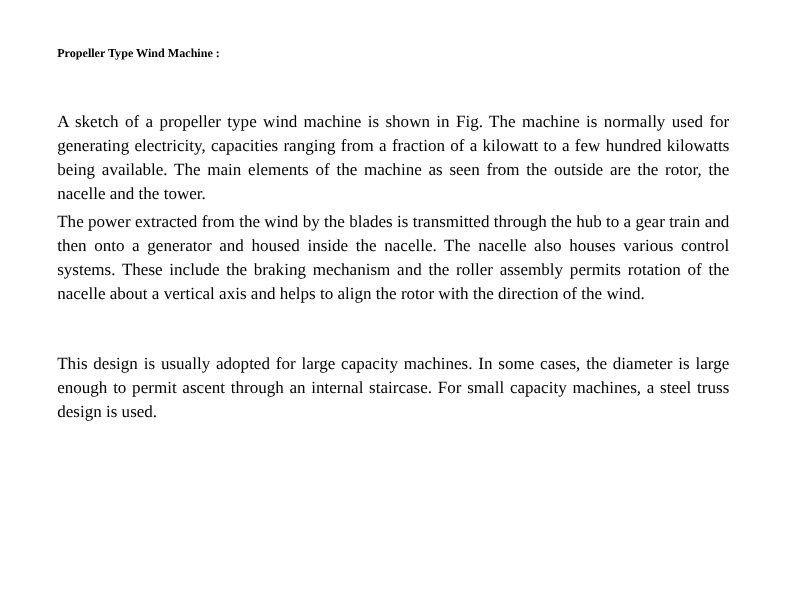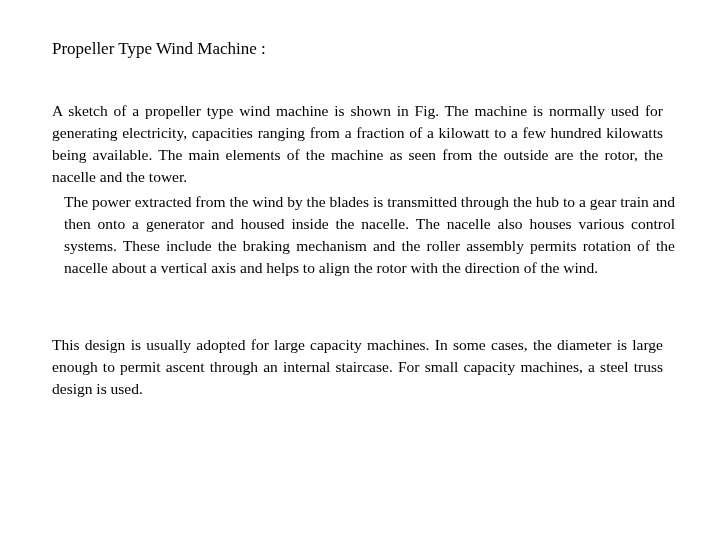--- a/index.html
+++ b/index.html
@@ -15,35 +15,35 @@
       font-family: "Liberation Serif", "DejaVu Serif", serif;
       color: #000000;
     }
     .page {
       position: absolute;
       left: 52px;
       top: 38px;
       width: 611px;
     }
     .title {
-      font-weight: normal;
-      font-size: 17px;
+      font-weight: bold;
+      font-size: 11px;
       line-height: 22px;
       margin: 0;
       height: 22px;
     }
     .para {
       font-size: 15.5px;
       line-height: 22px;
       text-align: justify;
       margin: 0;
     }
     #p1 { position: absolute; top: 46px; left: 0; width: 611px; margin-top: 16px; }
-    #p2 { position: absolute; top: 153px; left: 12px; width: 611px; }
-    #p3 { position: absolute; top: 296px; left: 0; width: 611px; }
+    #p2 { position: absolute; top: 153px; left: 0; width: 611px; }
+    #p3 { position: absolute; top: 282px; left: 0; width: 611px; }
   </style>
 </head>
 <body>
 
 <div class="page">
   <h1 class="title">Propeller Type Wind Machine :</h1>
   <p class="para" id="p1">A sketch of a propeller type wind machine is shown in Fig. The machine is normally used for generating electricity, capacities ranging from a fraction of a kilowatt to a few hundred kilowatts being available. The main elements of the machine as seen from the outside are the rotor, the nacelle and the tower.</p>
   <p class="para" id="p2">The power extracted from the wind by the blades is transmitted through the hub to a gear train and then onto a generator and housed inside the nacelle. The nacelle also houses various control systems. These include the braking mechanism and the roller assembly permits rotation of the nacelle about a vertical axis and helps to align the rotor with the direction of the wind.</p>
   <p class="para" id="p3">This design is usually adopted for large capacity machines. In some cases, the diameter is large enough to permit ascent through an internal staircase. For small capacity machines, a steel truss design is used.</p>
 </div>

